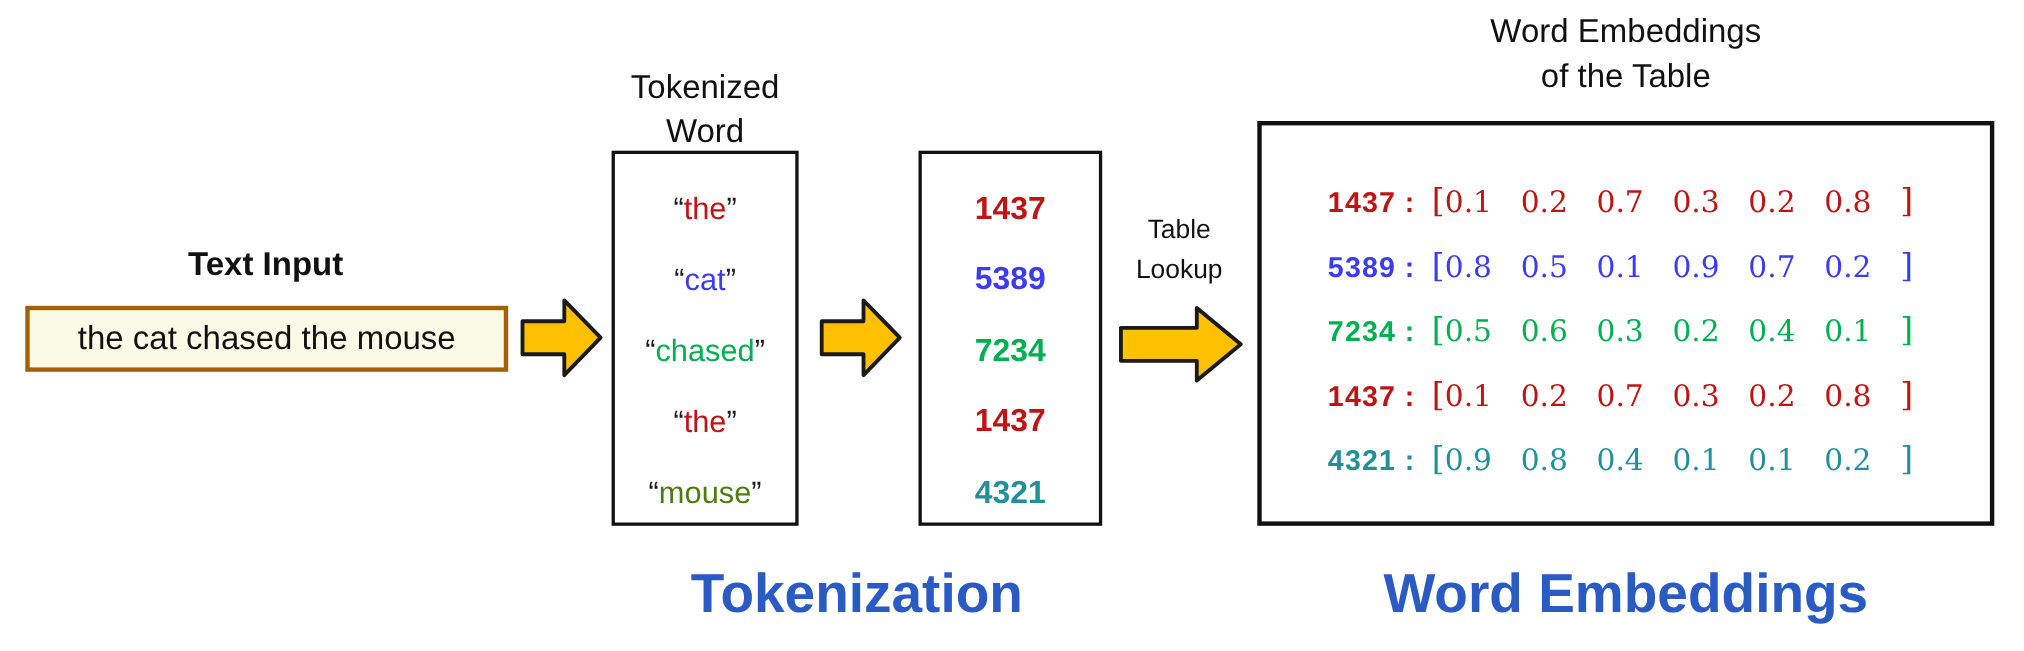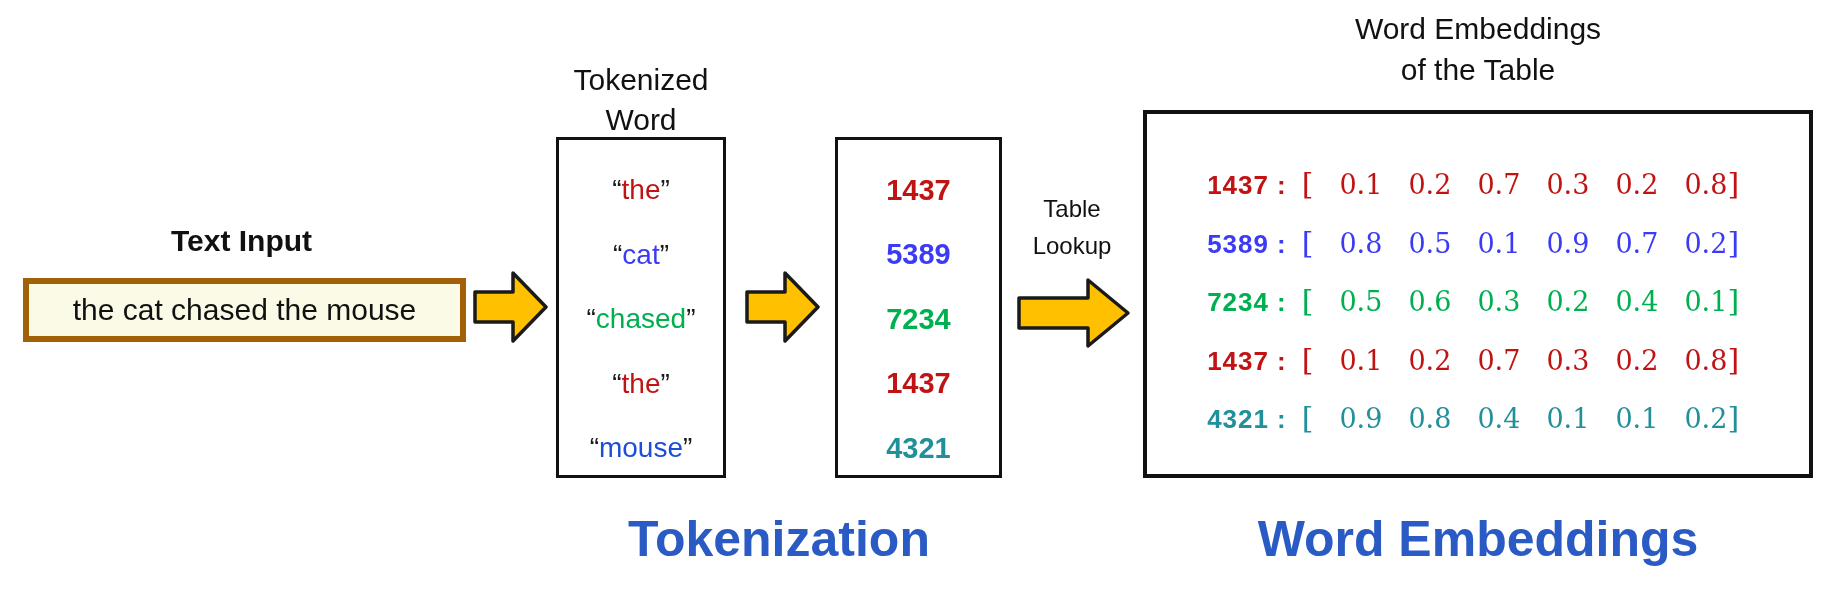--- a/index.html
+++ b/index.html
@@ -7,21 +7,21 @@
     position:relative; width:1840px; height:592px; background:#ffffff;
     font-family:"Liberation Sans", sans-serif; color:#111111; overflow:hidden;
   }
   .abs { position:absolute; }
   .center { text-align:center; }
 
   .section-header { font-size:30px; line-height:40px; color:#111111; }
   .input-label { font-size:30px; font-weight:bold; }
 
   .input-box {
-    background:#fafae6; border:6px solid #a16207;
+    background:#fafae6; border:4px solid #a16207;
     display:flex; align-items:center; justify-content:center;
     font-size:30px;
   }
 
   .plain-box { background:#ffffff; border:3px solid #111111; box-sizing:border-box; }
   .thick-box { background:#ffffff; border:4px solid #111111; box-sizing:border-box; }
 
   .tok-col { display:flex; flex-direction:column; justify-content:space-between;
              padding:30px 0 13px 0; height:298px; box-sizing:content-box; }
   .tok-row { height:40px; display:flex; align-items:center; justify-content:center;
@@ -32,21 +32,21 @@
             font-size:29px; font-weight:bold; }
 
   .emb-col { display:flex; flex-direction:column; justify-content:space-between;
              padding:52px 0 26px 0; height:282px; box-sizing:content-box; }
   .emb-row { height:48px; display:flex; align-items:baseline; padding-left:42px;
              font-size:26px; }
   .emb-id { font-weight:bold; width:80px; text-align:right; letter-spacing:1px; }
   .emb-colon { font-weight:bold; margin:0 16px 0 8px; }
   .emb-br { font-family:"DejaVu Serif", serif; font-size:30px; }
   .emb-val { font-family:"DejaVu Serif", serif; font-size:27px; width:69px;
-             text-align:right; }
+             text-align:left; }
 
   .caption { font-size:50px; font-weight:bold; }
   .arrow-svg { display:block; }
 </style>
 </head>
 <body>
 
 <div class="canvas">
 
   <div class="abs center input-label" style="left:23px; top:224px; width:437px;">Text Input</div>
@@ -81,21 +81,21 @@
           <span style="color: rgb(0, 176, 80);">chased</span>
           <span class="q">”</span>
       </div>
       <div class="tok-row">
         <span class="q">“</span>
           <span style="color: rgb(192, 20, 20);">the</span>
           <span class="q">”</span>
       </div>
       <div class="tok-row">
         <span class="q">“</span>
-          <span style="color: #1d4ed8;">mouse</span>
+          <span style="color: #4d7c0f;">mouse</span>
           <span class="q">”</span>
       </div>
     </div>
   </div>
 
   <svg class="abs arrow-svg" style="left:744px; top:268px;" width="78" height="78" viewBox="0 0 78 78">
     <polygon points="3,24 41,24 41,5 74,39 41,73 41,54 3,54" stroke="#1a1a1a" stroke-width="3.5" stroke-linejoin="round" fill="#ffc000"></polygon>
   </svg>
 
 

